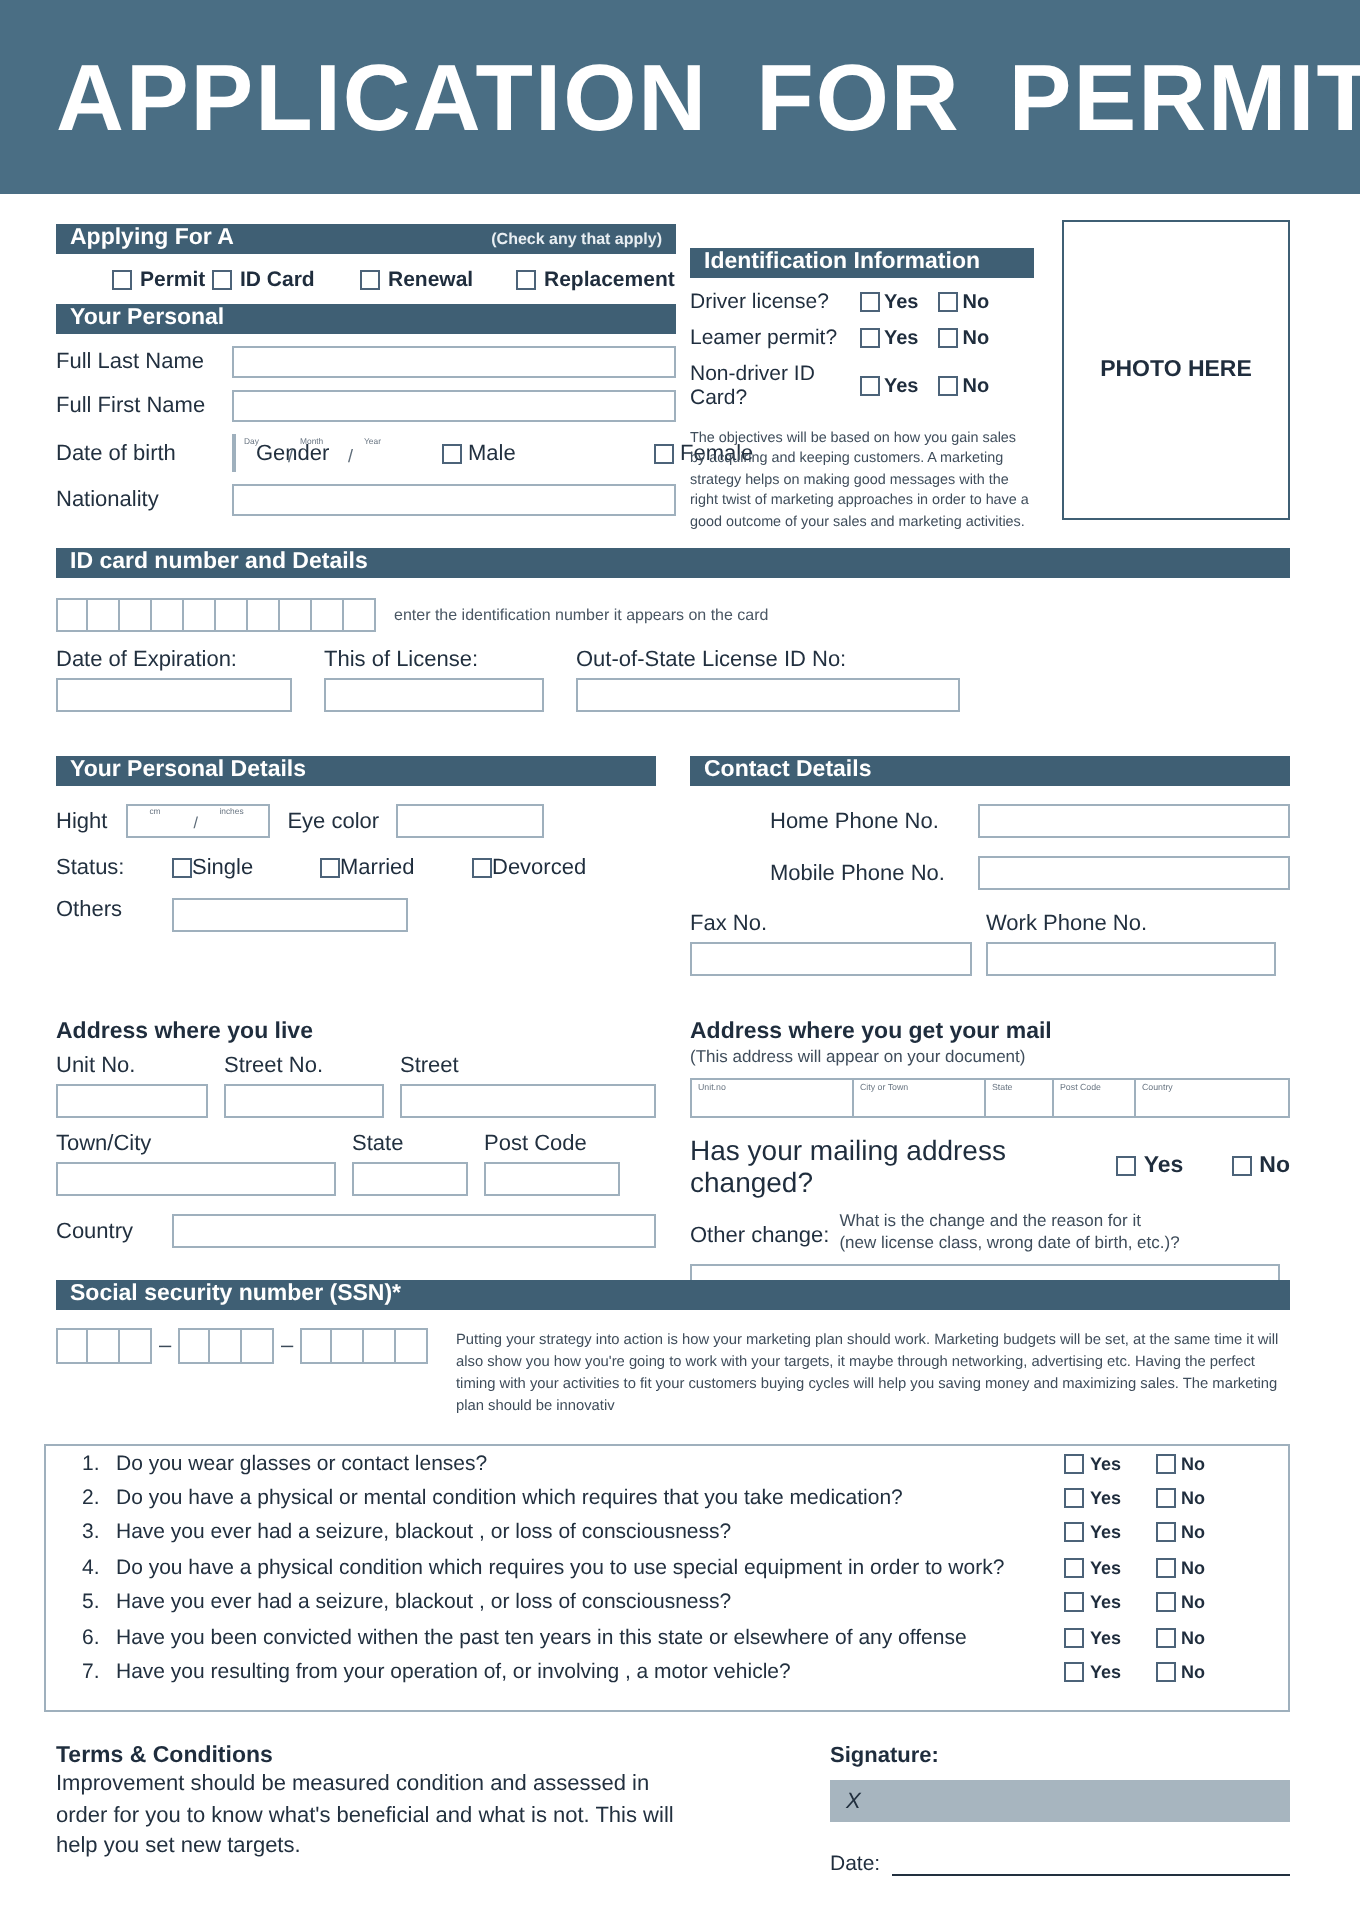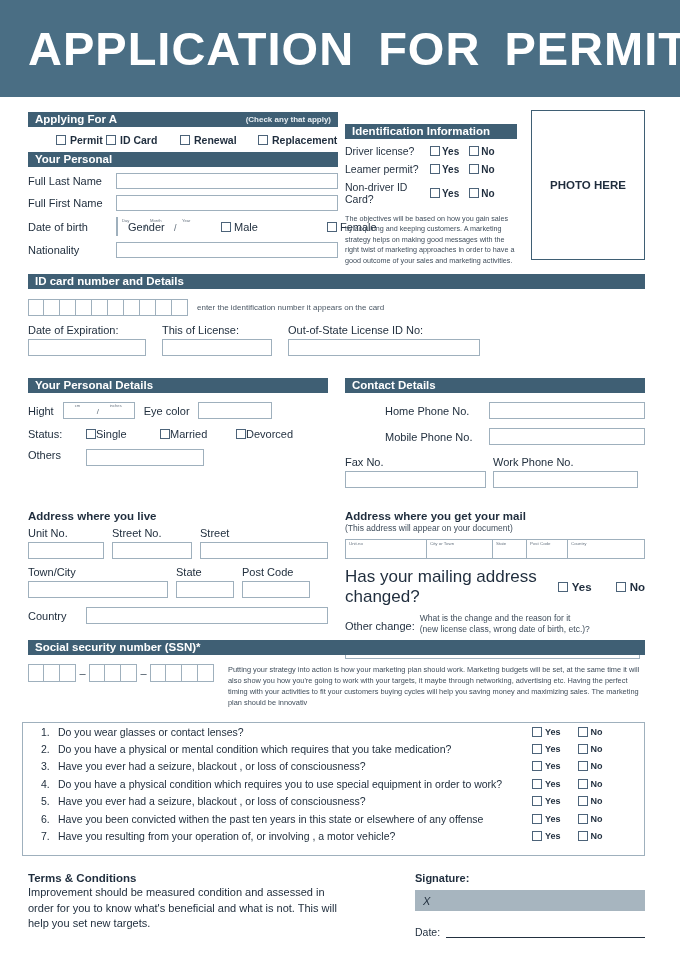--- a/index.html
+++ b/index.html
@@ -143,21 +143,21 @@
   .addr-grid { display:flex; margin-top:5px; }
   .addr-col .lbl { display:block; margin-bottom:3px; }
   .addr-col .fld { height:17px; }
 
   .mail-table { display:flex; margin-top:6px; border:1px solid #9fb0bd; height:20px; background:#fff; }
   .mail-table .mc { border-right:1px solid #9fb0bd; position:relative; }
   .mail-table .mc:last-child { border-right:none; }
   .mail-table .mc span { position:absolute; left:3px; top:1px; font-size:4.4px; color:#6a7683; }
 
   .changed-row { display:flex; align-items:center; margin-top:8px; }
-  .changed-q { font-size:17px; }
+  .changed-q { font-size:14px; }
   .changed-yn { display:flex; align-items:center; gap:4px; font-size:11.5px; font-weight:bold; }
 
   .other-change { display:flex; margin-top:6px; align-items:flex-start; }
   .other-change .oc-label { font-size:11px; font-weight:normal; white-space:nowrap; padding-top:7px; }
   .other-change .oc-text { font-size:8.5px; color:#3f4d5b; line-height:1.35; margin-left:5px; }
 
   
   .sec-ssn { position:absolute; left:28px; top:640px; width:617px; }
   .ssn-row { display:flex; align-items:flex-start; margin-top:9px; }
   .ssn-boxes { display:flex; align-items:center; flex:none; }

